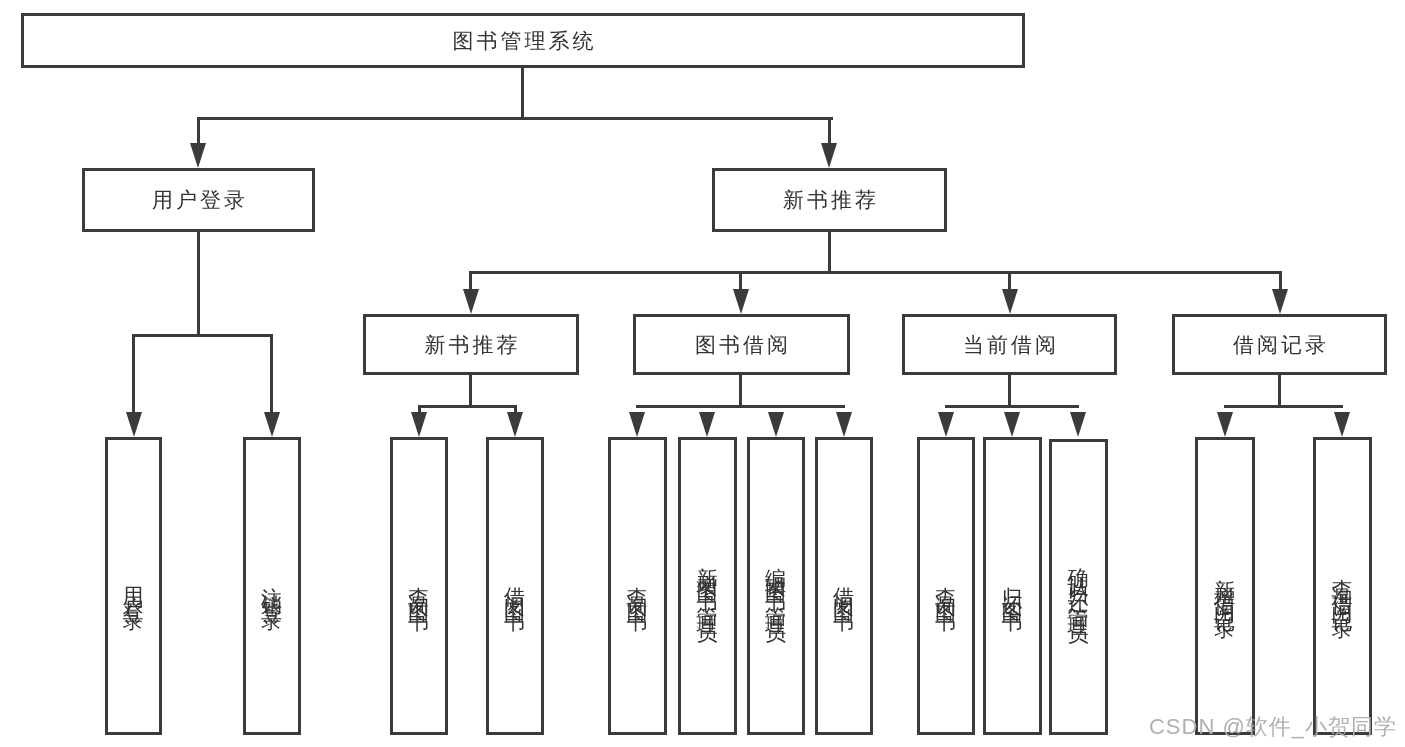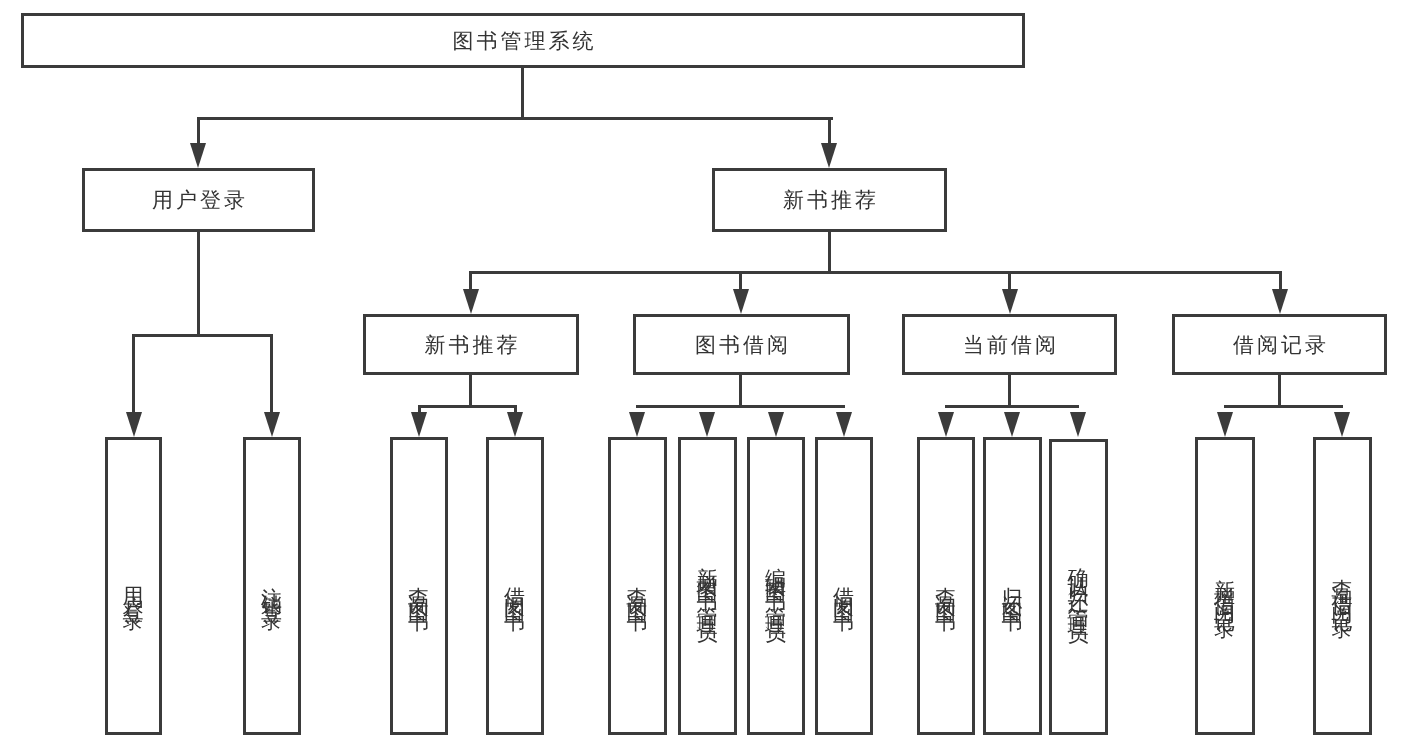--- a/index.html
+++ b/index.html
@@ -158,14 +158,15 @@
     <span>确认归还（管理员）</span>
   </div>
 
   <div class="box leaf" style="left:1195px;top:437px;width:60px;height:298px;">
     <span>新增借阅记录</span>
   </div>
   <div class="box leaf" style="left:1313px;top:437px;width:59px;height:298px;">
     <span>查询借阅记录</span>
   </div>
 
+  <div class="watermark">CSDN @软件_小贺同学</div>
 
 </div>
 
 </body></html>

